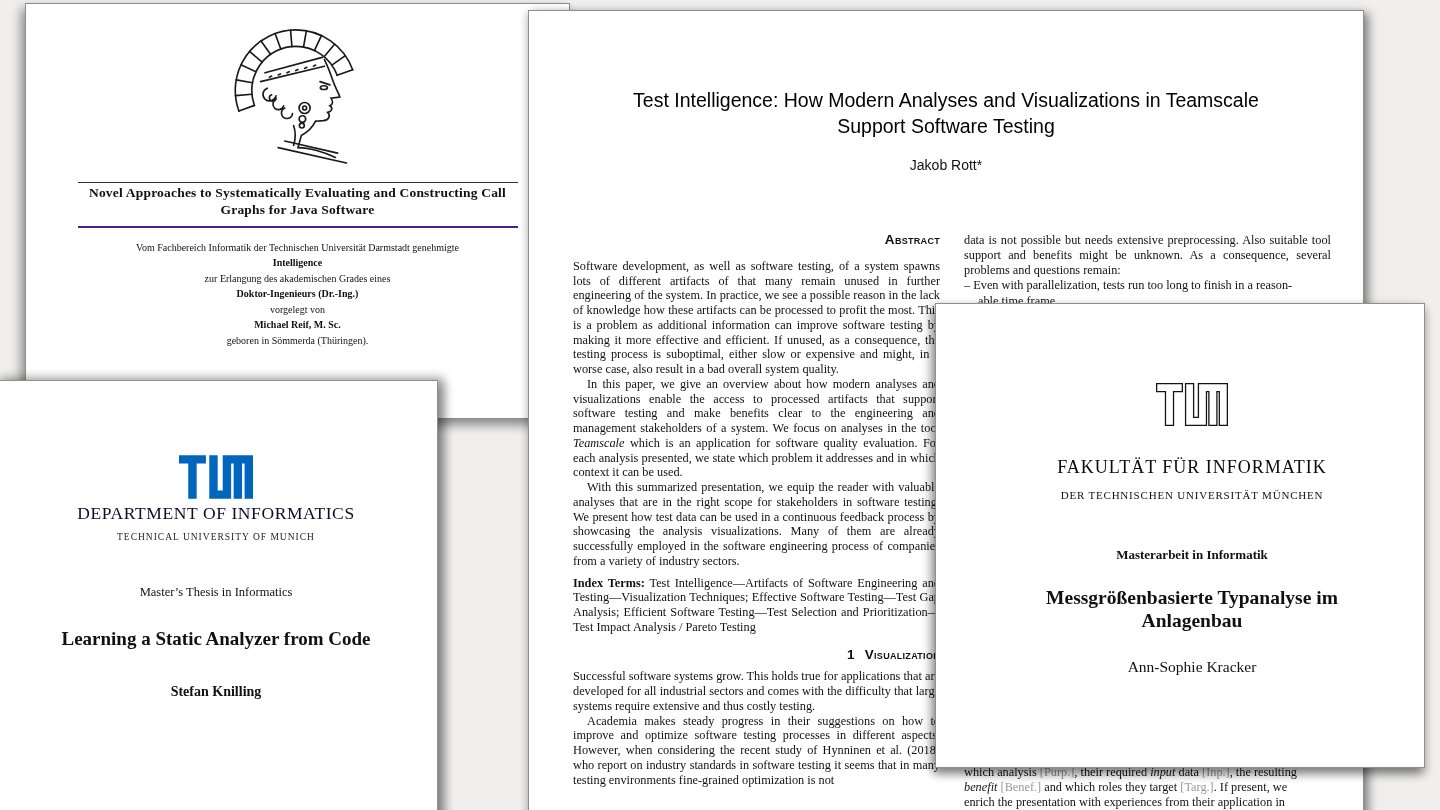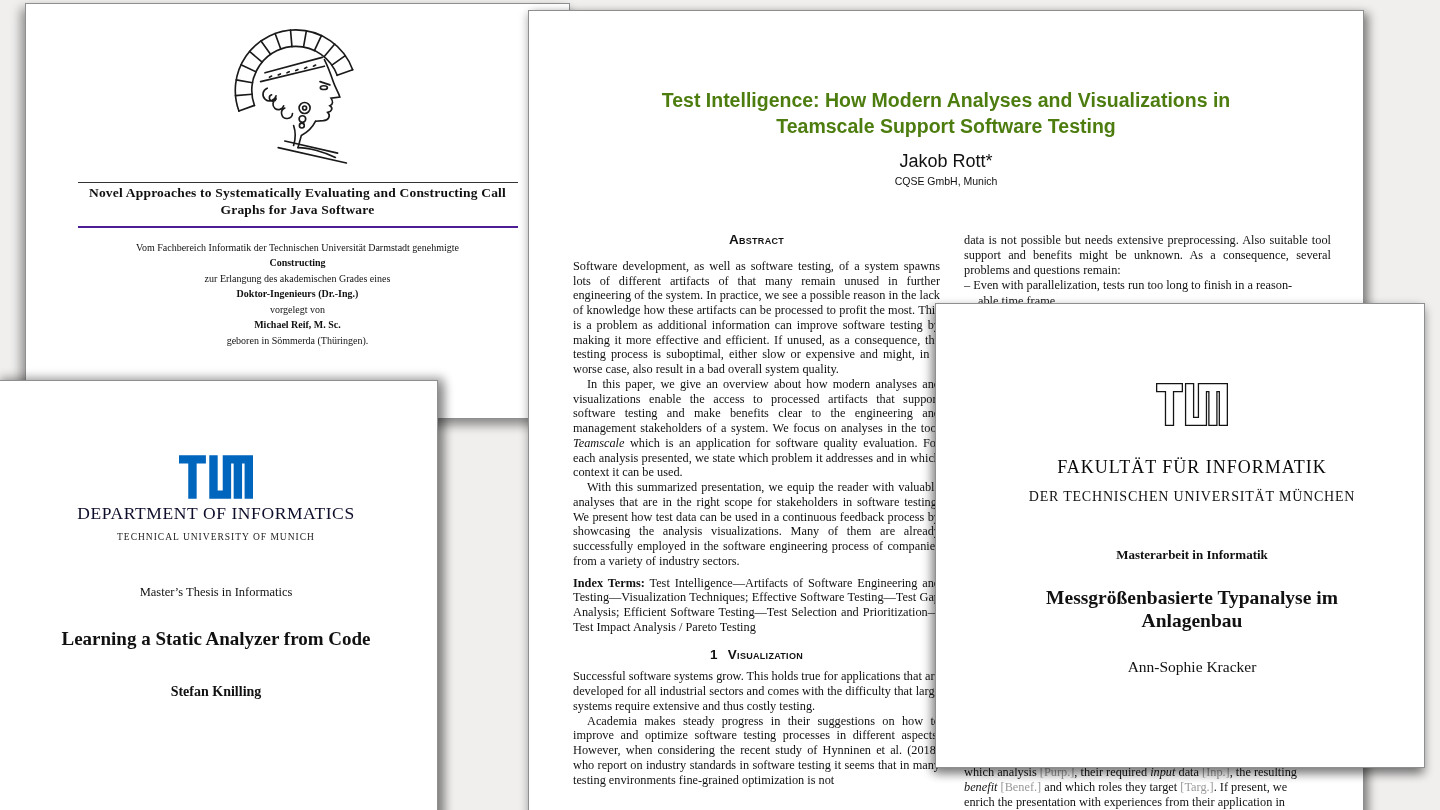--- a/index.html
+++ b/index.html
@@ -15,29 +15,29 @@
   .tud-titlebox{width:432px;margin:8px auto 0;border-top:1px solid #333;border-bottom:2px solid #4c1d95;
     padding:2px 4px 7px;font-weight:bold;font-size:13.5px;line-height:1.25;letter-spacing:.2px;}
   .tud-line{font-size:10px;line-height:15.5px;}
   .tud-line.sp{margin-top:6px;}
   .tud-bold{font-weight:bold;}
 
   
   #page-paper{left:528px;top:10px;width:836px;height:1100px;z-index:2;overflow:hidden;
     box-shadow:5px 3px 9px rgba(0,0,0,.42),-2px 3px 8px rgba(0,0,0,.18);}
   .paper-title{margin:76px auto 0;max-width:640px;text-align:center;
-    font-family:"Liberation Sans",sans-serif;font-weight:bold;font-size:19.5px;line-height:26px;color:#4d7c0f;}
-  .paper-author{margin-top:12px;text-align:center;font-family:"Liberation Sans",sans-serif;font-size:18px;}
+    font-family:"Liberation Sans",sans-serif;font-weight:normal;font-size:19.5px;line-height:26px;color:#000000;}
+  .paper-author{margin-top:18px;text-align:center;font-family:"Liberation Sans",sans-serif;font-size:14px;}
   .paper-affil{margin-top:3px;text-align:center;font-family:"Liberation Sans",sans-serif;font-size:10.5px;}
   .paper-cols{position:absolute;top:222px;left:44px;width:758px;height:700px;display:flex;gap:24px;}
   .pcol{width:367px;font-size:12.3px;line-height:14.75px;text-align:justify;}
   .pcol p{margin:0;}
   .p-indent{text-indent:14px;}
   .sec-head{font-family:"Liberation Sans",sans-serif;font-weight:bold;font-size:13.5px;
-    font-variant:small-caps;letter-spacing:.3px;text-align:center;}
+    font-variant:small-caps;letter-spacing:.3px;text-align:right;}
   .abs-head{margin-bottom:11px;}
   .idx{margin-top:7px !important;}
   .intro-head{margin-top:13px;margin-bottom:7px;}
   .sec-num{margin-right:10px;font-variant:normal;}
   .bullet-line{padding-left:14px;text-indent:-14px;margin-top:1px !important;}
   #col2{position:relative;}
   .col2-frag{position:absolute;top:525px;left:0;width:367px;margin-top:7px;}
   .cite-tag{color:#989898;}
   em.pp{font-style:italic;}
 
@@ -51,21 +51,21 @@
   .tumc-type{top:204px;font-size:12.5px;}
   .tumc-title{top:247px;font-weight:bold;font-size:19px;}
   .tumc-author{top:303px;font-weight:bold;font-size:14px;}
 
   
   #page-tum-d{left:935px;top:303px;width:490px;height:465px;z-index:3;
     box-shadow:-4px 4px 10px rgba(0,0,0,.33),0 6px 9px rgba(0,0,0,.3);}
   #page-tum-d .abs-c{position:absolute;left:0;right:0;text-align:center;margin-left:24px;}
   .tumd-logo{top:78px;}
   .tumd-fac{top:153px;font-size:18px;letter-spacing:1px;color:#0a0a0a;}
-  .tumd-univ{top:185px;font-size:14px;letter-spacing:.8px;}
+  .tumd-univ{top:185px;font-size:11px;letter-spacing:.8px;}
   .tumd-type{top:243px;font-size:13px;font-weight:bold;}
   .tumd-title{top:282px;font-weight:bold;font-size:19.5px;line-height:23px;}
   .tumd-title span{display:inline-block;max-width:320px;}
   .tumd-author{top:354px;font-size:15.5px;}
 </style>
 </head>
 <body>
 
 <div id="canvas">
 
@@ -93,32 +93,31 @@
         <circle cx="66" cy="76" r="5"></circle>
         <circle cx="66" cy="76" r="1.8"></circle>
         <circle cx="64" cy="86" r="3"></circle>
         <circle cx="63.5" cy="92" r="2.2"></circle>
 
         <path d="M42,112 L104,126 M48,106 L96,117 M60,112 C70,112 84,116 94,121"></path>
       </svg>
     </div>
     <div class="tud-titlebox">Novel Approaches to Systematically Evaluating and Constructing Call Graphs for Java Software</div>
     <div class="tud-line sp" style="margin-top:12px">Vom Fachbereich Informatik der Technischen Universität Darmstadt genehmigte</div>
-    <div class="tud-line tud-bold">Constructing</div>
+    <div class="tud-line tud-bold">Intelligence</div>
     <div class="tud-line">zur Erlangung des akademischen Grades eines</div>
     <div class="tud-line tud-bold">Doktor-Ingenieurs (Dr.-Ing.)</div>
     <div class="tud-line">vorgelegt von</div>
     <div class="tud-line tud-bold">Michael Reif, M. Sc.</div>
     <div class="tud-line">geboren in Sömmerda (Thüringen).</div>
   </div>
 
   <div class="page" id="page-paper">
     <div class="paper-title">Test Intelligence: How Modern Analyses and Visualizations in Teamscale Support Software Testing</div>
     <div class="paper-author">Jakob Rott*</div>
-    <div class="paper-affil">CQSE GmbH, Munich</div>
 
     <div class="paper-cols">
 
       <div class="pcol" id="col1">
         <div class="sec-head abs-head">Abstract</div>
         <p>Software development, as well as software testing, of a system spawns lots of different artifacts of that many remain unused in further engineering of the system. In practice, we see a possible reason in the lack of knowledge how these artifacts can be processed to profit the most. This is a problem as additional information can improve software testing by making it more effective and efficient. If unused, as a consequence, the testing process is suboptimal, either slow or expensive and might, in a worse case, also result in a bad overall system quality.</p>
         <p class="p-indent"><span>In this paper, we give an overview about how modern analyses and visualizations enable the access to processed artifacts that support software testing and make benefits clear to the engineering and management stakeholders of a system. We focus on analyses in the tool </span><em class="pp">Teamscale</em><span> which is an application for software quality evaluation. For each analysis presented, we state which problem it addresses and in which context it can be used.</span></p>
         <p class="p-indent">With this summarized presentation, we equip the reader with valuable analyses that are in the right scope for stakeholders in software testing. We present how test data can be used in a continuous feedback process by showcasing the analysis visualizations. Many of them are already successfully employed in the software engineering process of companies from a variety of industry sectors.</p>
         <p class="idx"><b>Index Terms:</b><span> Test Intelligence—Artifacts of Software Engineering and Testing—Visualization Techniques; Effective Software Testing—Test Gap Analysis; Efficient Software Testing—Test Selection and Prioritization—Test Impact Analysis / Pareto Testing</span></p>
         <div class="sec-head intro-head"><span class="sec-num">1</span><span>Visualization</span></div>

